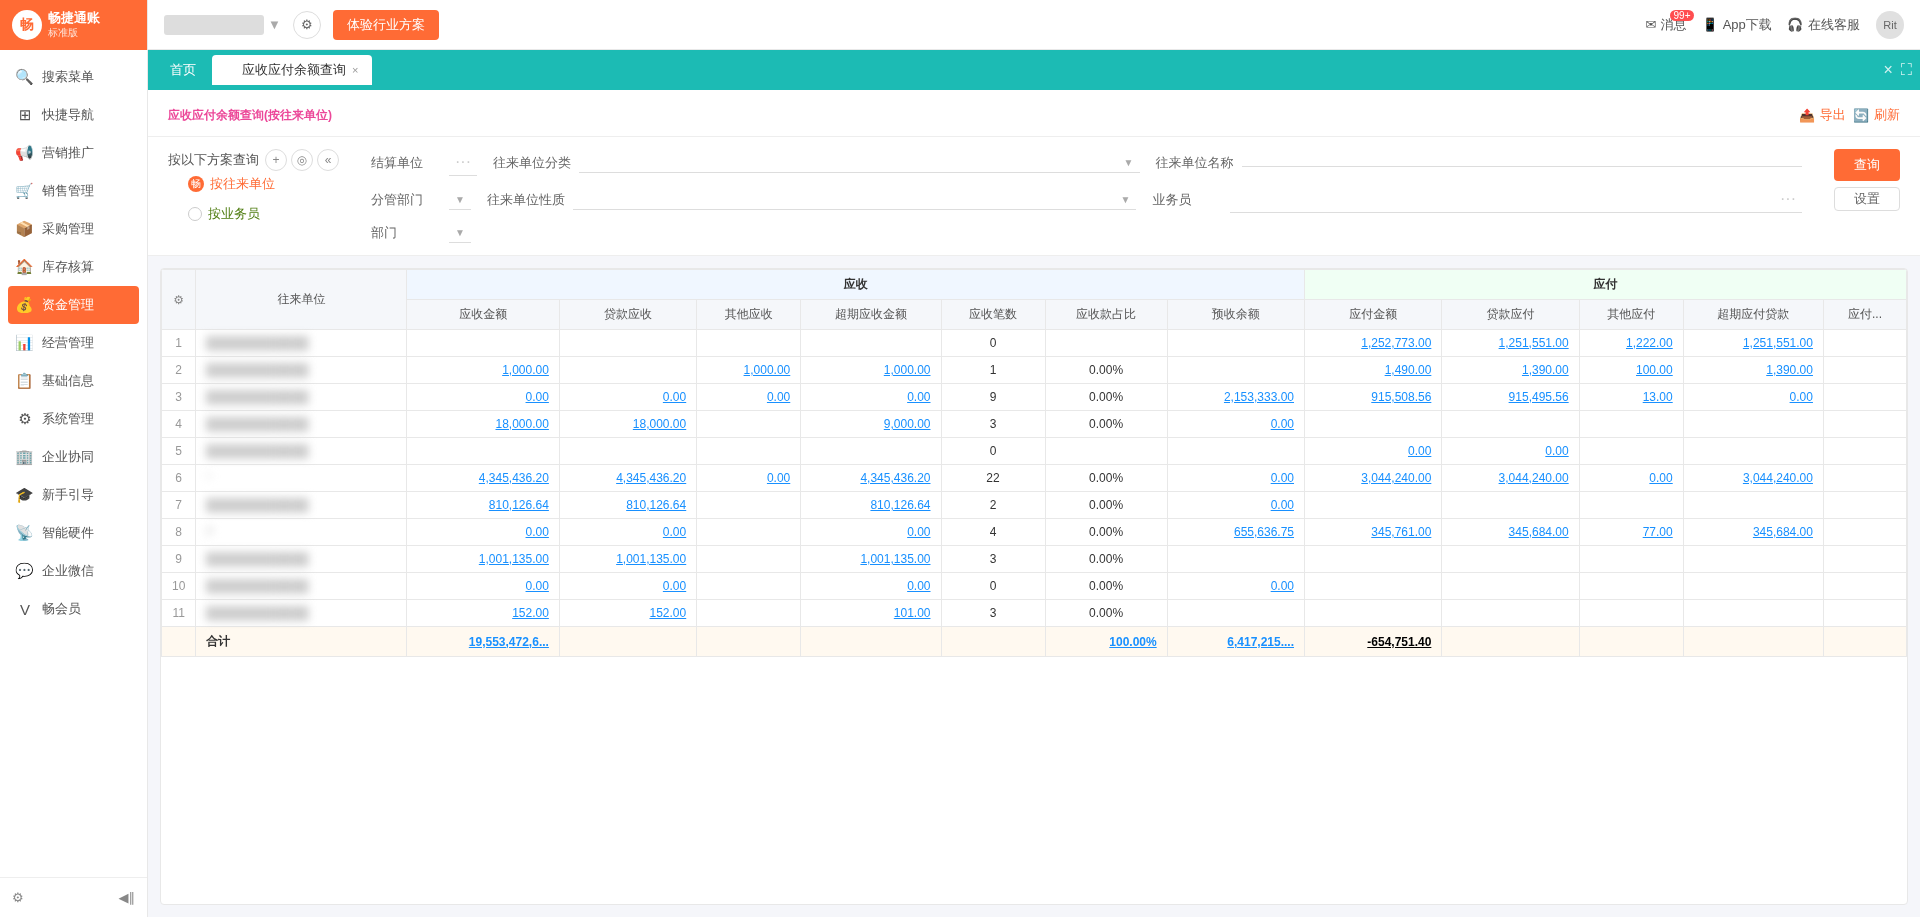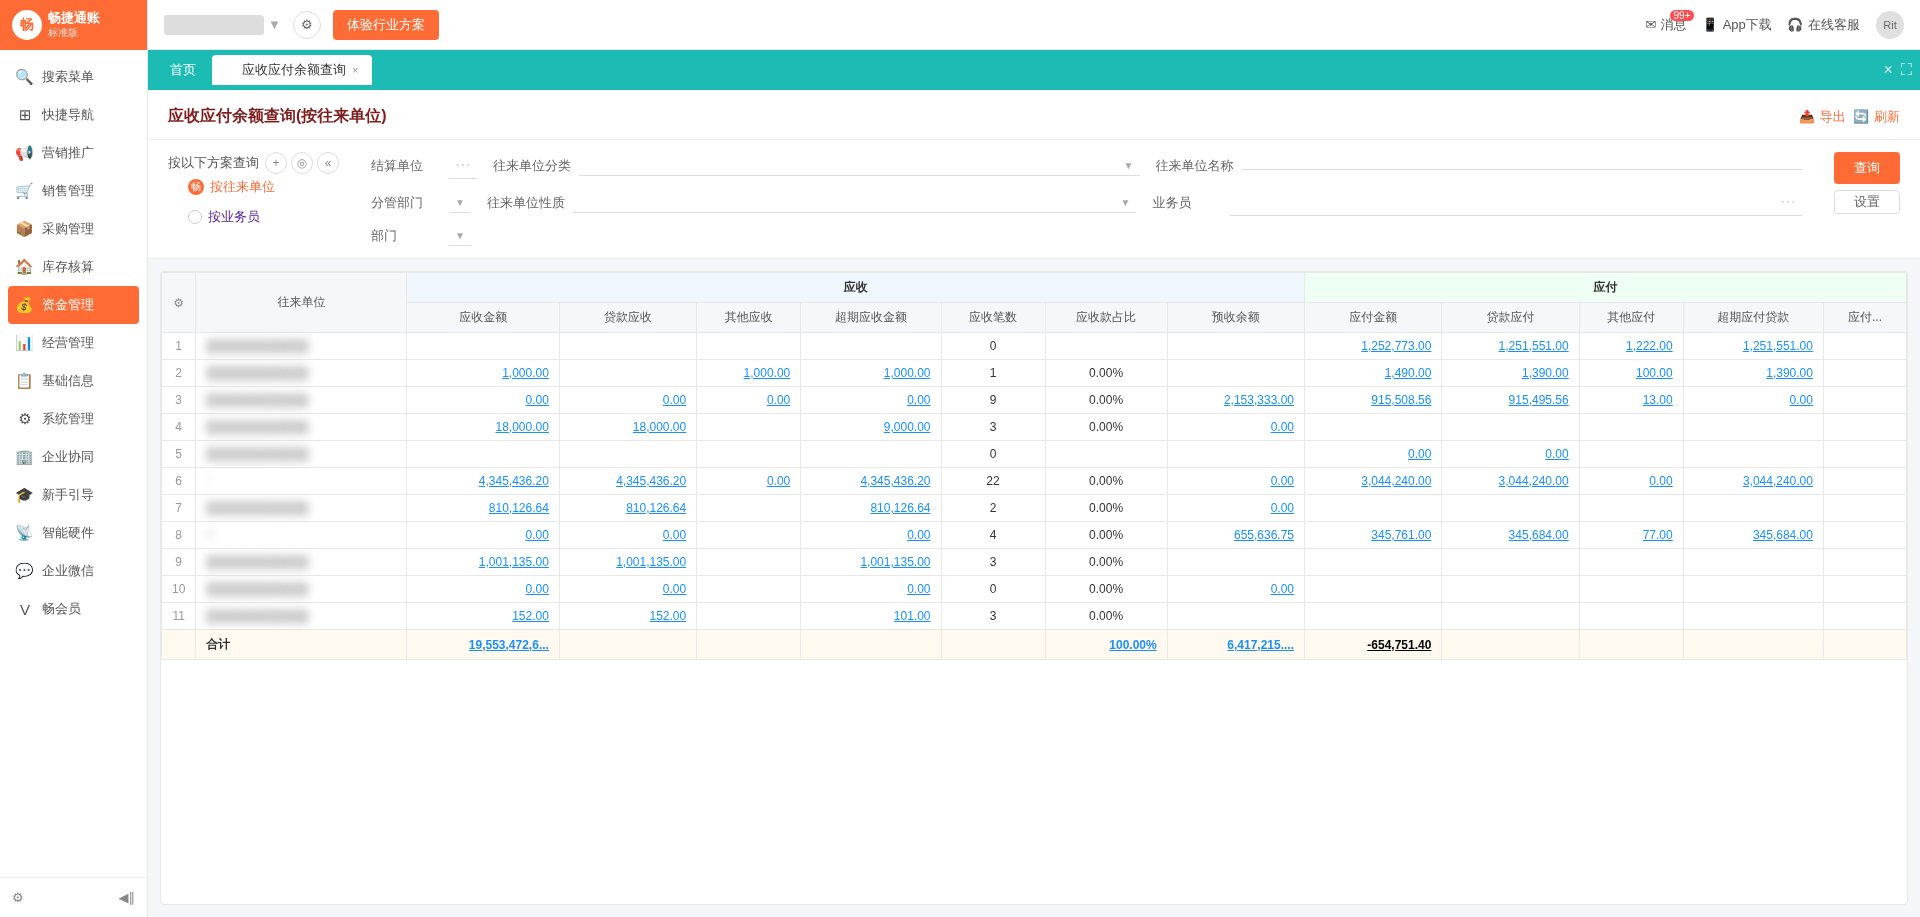--- a/index.html
+++ b/index.html
@@ -38,32 +38,32 @@
     .tab-item { padding: 6px 14px; color: rgba(255,255,255,0.8); cursor: pointer; font-size: 13px; border-radius: 4px 4px 0 0; display: flex; align-items: center; gap: 6px; }
     .tab-item.active { background: #fff; color: #333; padding-left: 30px; }
     .tab-home { background: transparent; color: #fff; }
     .tab-close { color: #999; font-size: 11px; cursor: pointer; }
     .tab-bar-right { margin-left: auto; display: flex; gap: 8px; }
     .tab-bar-icon { color: rgba(255,255,255,0.8); cursor: pointer; font-size: 16px; }
 
     
     .page-content { flex: 1; overflow: hidden; display: flex; flex-direction: column; background: #f5f6fa; }
     .page-header { padding: 16px 20px 12px; display: flex; justify-content: space-between; align-items: center; background: #fff; border-bottom: 1px solid #eee; }
-    .page-title { font-size: 16px; font-weight: bold; color: #7f1d1d; }
+    .page-title { font-size: 12px; font-weight: bold; color: #ec4899; }
     .page-header-actions { display: flex; gap: 8px; align-items: center; color: #ff6b35; font-size: 13px; cursor: pointer; }
 
     
     .filter-area { background: #fff; padding: 12px 20px; border-bottom: 1px solid #eee; }
     .filter-row { display: flex; align-items: center; margin-bottom: 10px; gap: 16px; }
     .filter-row:last-child { margin-bottom: 0; }
     .filter-scheme { display: flex; align-items: center; gap: 6px; color: #555; font-size: 13px; }
     .filter-scheme-btns { display: flex; gap: 4px; }
     .filter-scheme-btn { width: 22px; height: 22px; border-radius: 50%; border: 1px solid #ddd; display: flex; align-items: center; justify-content: center; cursor: pointer; color: #888; font-size: 12px; }
     .scheme-list { margin-left: 12px; display: flex; flex-direction: column; gap: 4px; }
-    .scheme-item { display: flex; align-items: center; gap: 6px; padding: 4px 8px; cursor: pointer; font-size: 13px; color: #4c1d95; border-radius: 4px; }
+    .scheme-item { display: flex; align-items: center; gap: 6px; padding: 4px 8px; cursor: pointer; font-size: 13px; color: #4d7c0f; border-radius: 4px; }
     .scheme-item.active { color: #ff6b35; }
     .scheme-item .scheme-icon { width: 16px; height: 16px; border-radius: 50%; background: #ff6b35; display: flex; align-items: center; justify-content: center; font-size: 10px; color: #fff; }
     .scheme-item .scheme-dot { width: 14px; height: 14px; border-radius: 50%; border: 1px solid #ccc; display: flex; align-items: center; justify-content: center; }
     .filter-field { display: flex; align-items: center; gap: 8px; }
     .filter-field-label { color: #666; font-size: 13px; white-space: nowrap; min-width: 70px; }
     .filter-field-input { flex: 1; border: none; border-bottom: 1px solid #ddd; padding: 4px 6px; font-size: 13px; outline: none; background: transparent; display: flex; align-items: center; justify-content: space-between; cursor: pointer; }
     .filter-field-input .dots { color: #ccc; font-size: 16px; }
     .filter-field-input .arrow { color: #aaa; font-size: 10px; }
 
     .collapse-btn { text-align: center; padding: 6px; color: #1cbbb4; cursor: pointer; font-size: 12px; background: #f9fafb; margin: 0 -20px; padding: 6px 20px; border-top: 1px solid #eee; }

